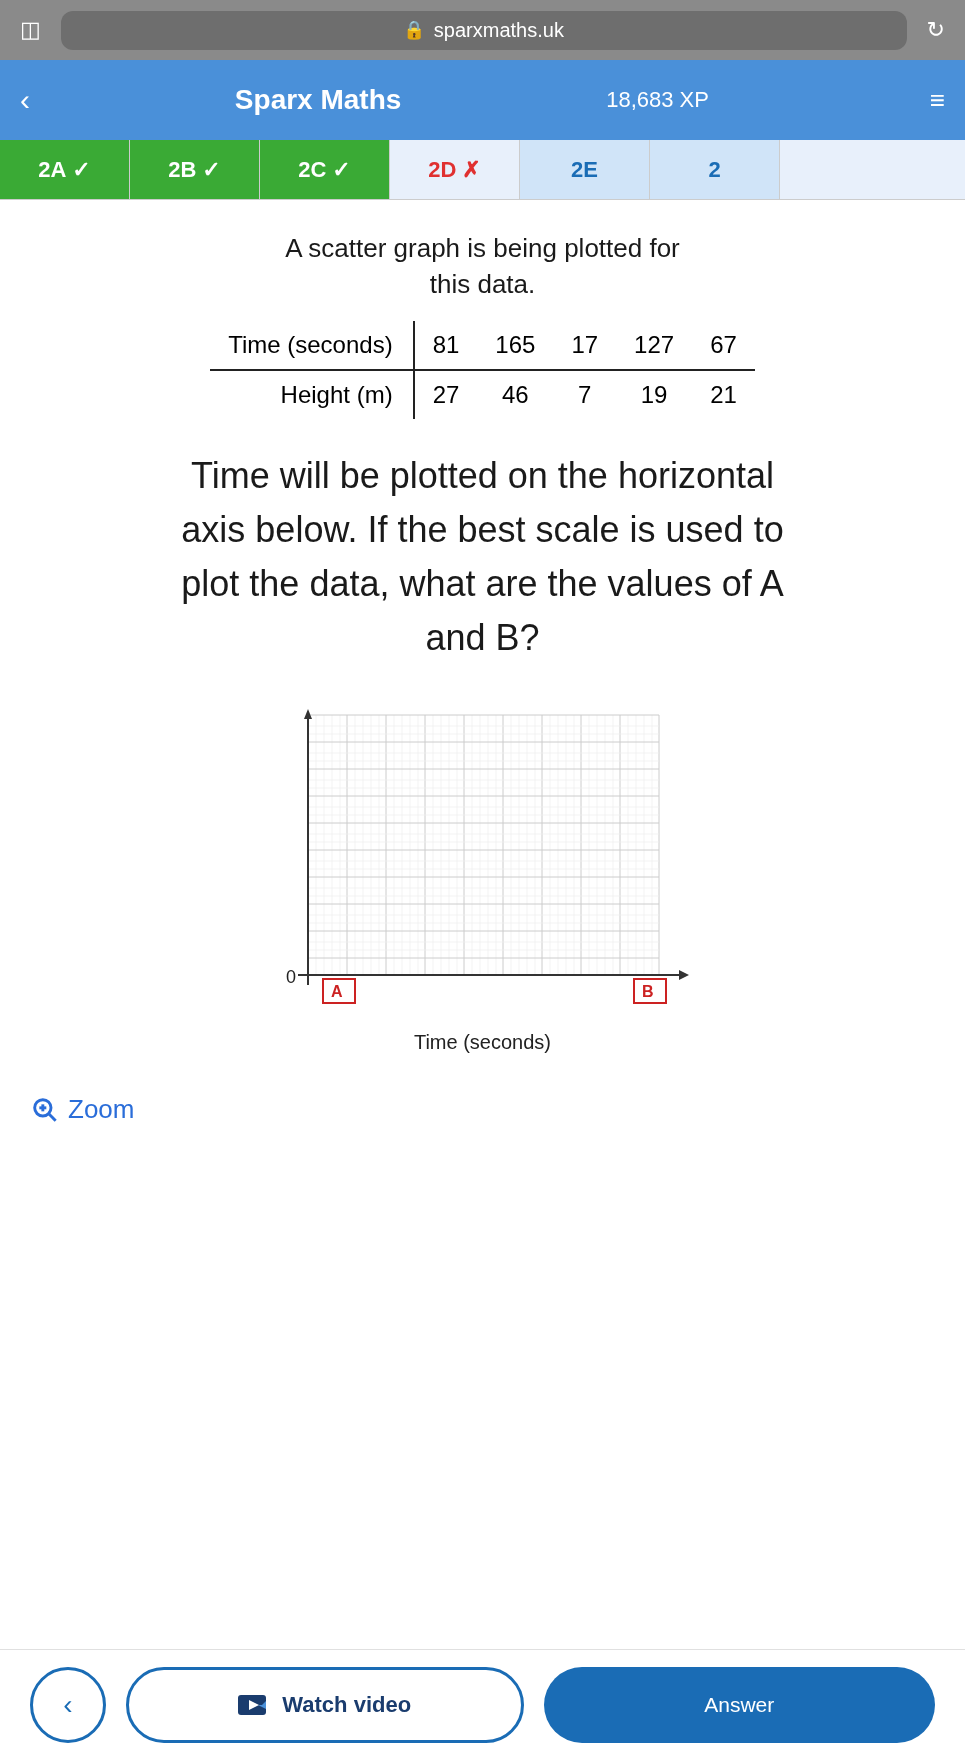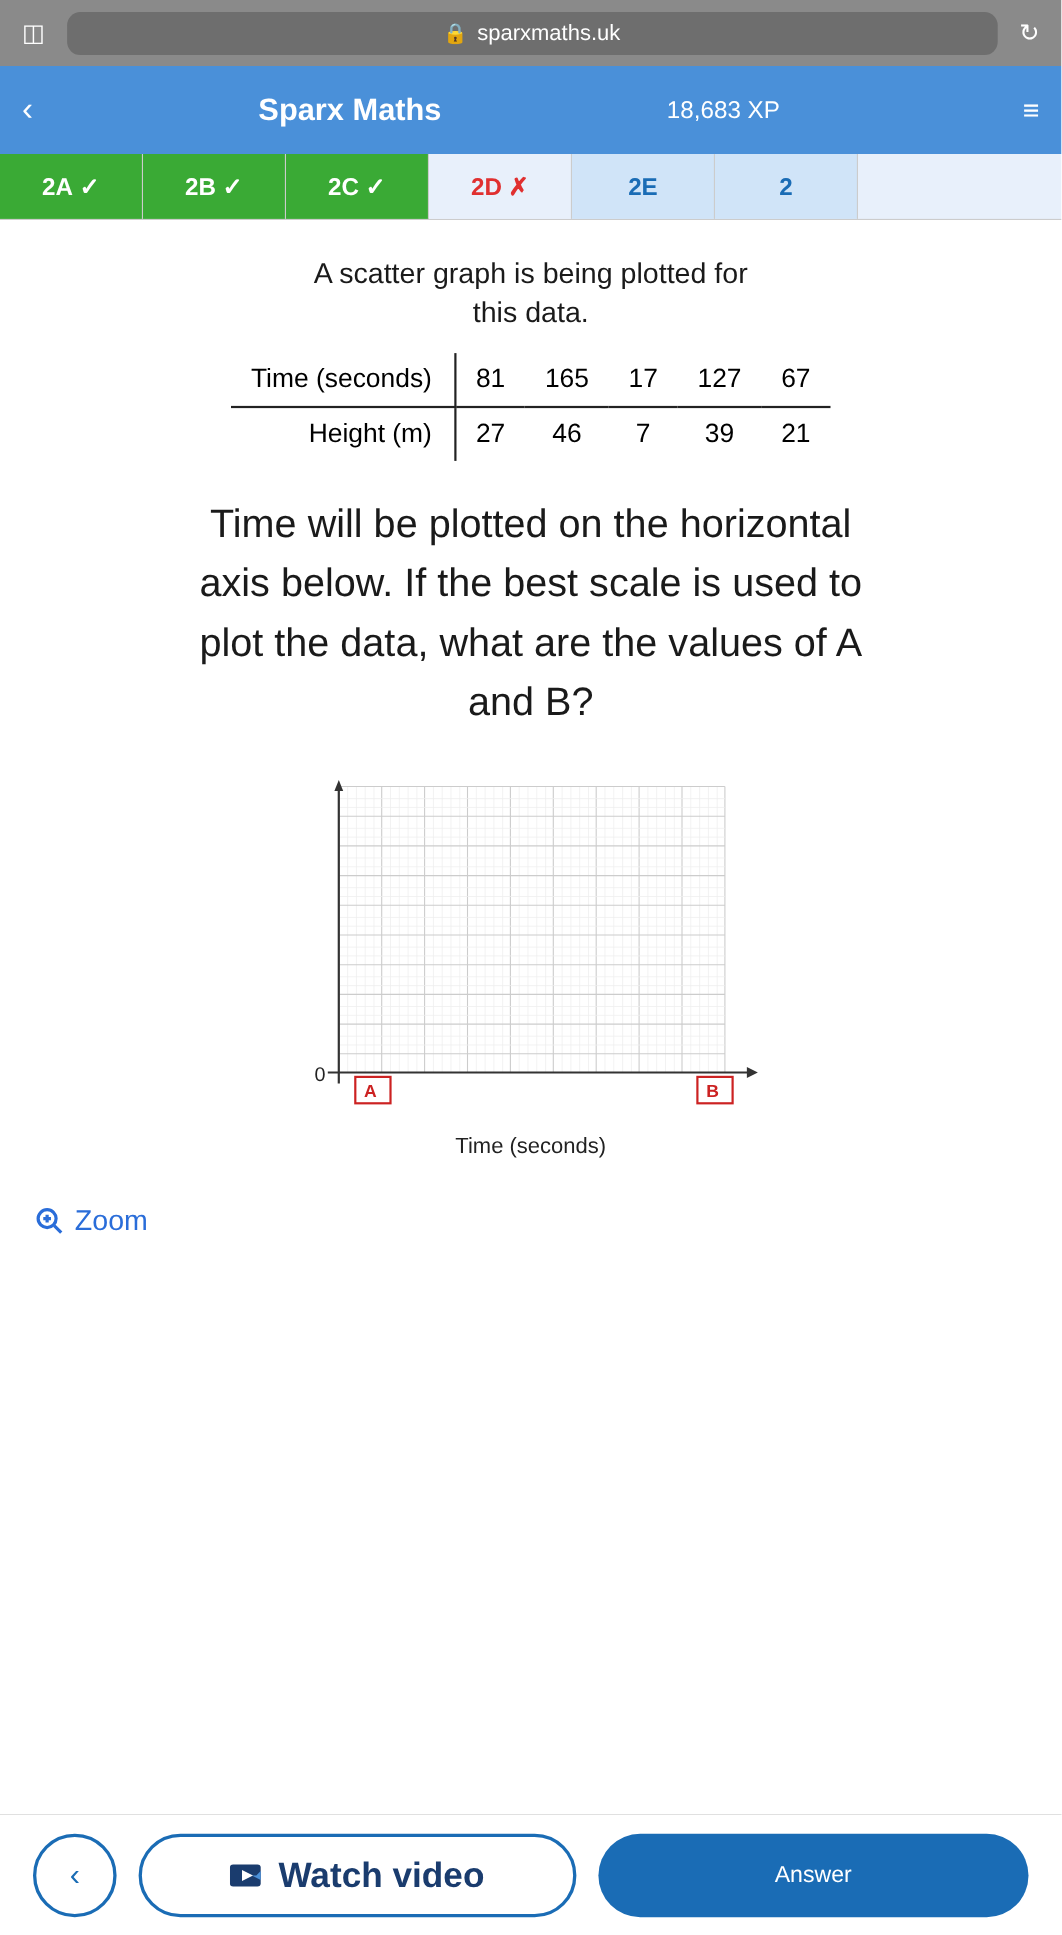--- a/index.html
+++ b/index.html
@@ -209,21 +209,21 @@
       cursor: pointer;
       flex-shrink: 0;
     }
     .btn-watch-video {
       flex: 1;
       height: 76px;
       border-radius: 38px;
       border: 3px solid #1a6cb5;
       background: #fff;
       color: #1a3c6e;
-      font-size: 32px;
+      font-size: 22px;
       font-weight: 700;
       display: flex;
       align-items: center;
       justify-content: center;
       gap: 12px;
       cursor: pointer;
     }
     .btn-answer {
       flex: 1;
       height: 76px;
@@ -297,21 +297,21 @@
       <td>165</td>
       <td>17</td>
       <td>127</td>
       <td>67</td>
     </tr>
     <tr>
       <td>Height (m)</td>
       <td>27</td>
       <td>46</td>
       <td>7</td>
-      <td>39</td>
+      <td>19</td>
       <td>21</td>
     </tr>
   </tbody>
     </table>
 
   <p class="question-text">
     Time will be plotted on the horizontal<br>
     axis below. If the best scale is used to<br>
     plot the data, what are the values of A<br>
     and B?

